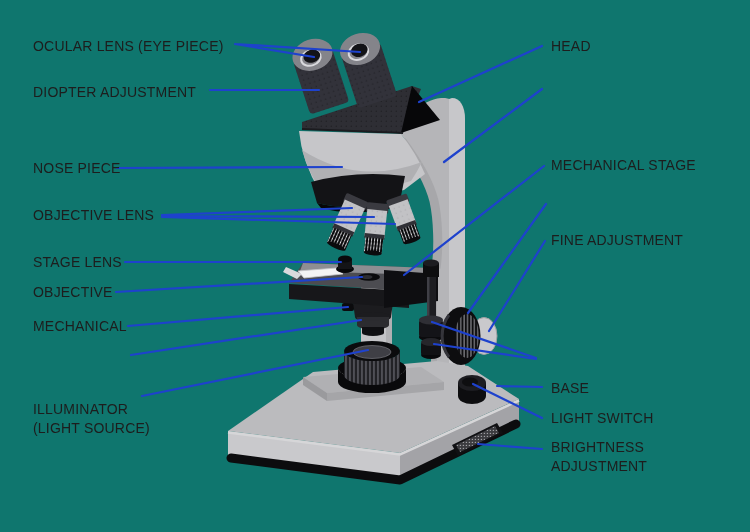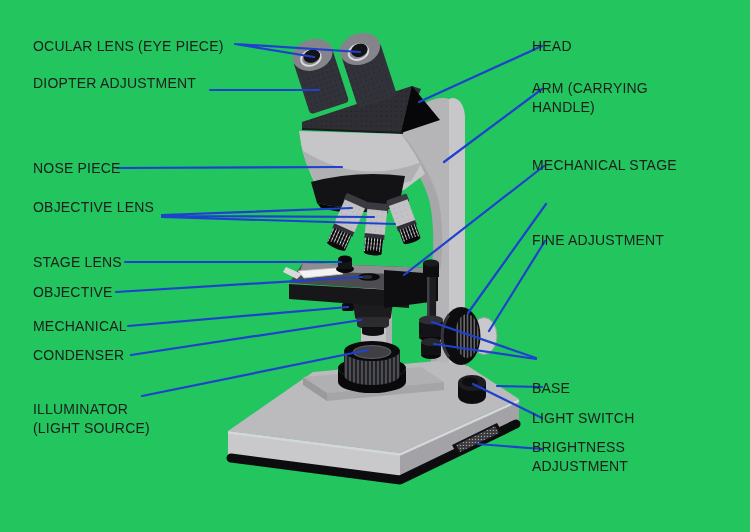--- a/index.html
+++ b/index.html
@@ -1,27 +1,27 @@
 <!DOCTYPE html>
 <html><head>
 <meta charset="utf-8">
 <style>
   html,body{margin:0;padding:0;background:#ffffff;}
   .canvas{
-    position:relative;width:750px;height:532px;background:#22c55e;overflow:hidden;
+    position:relative;width:750px;height:532px;background:#0f766e;overflow:hidden;
     font-family:"Liberation Sans",sans-serif;
   }
   .art{position:absolute;left:0;top:0;width:750px;height:532px;}
   .label{
     position:absolute;font-size:14px;line-height:19px;color:#1d1d1d;
     letter-spacing:0.2px;white-space:nowrap;
   }
   .label.wrap{white-space:normal;}
   .l-col{left:33px;}
-  .r-col{left:532px;}
+  .r-col{left:551px;}
 </style>
 </head>
 <body>
 
 <div class="canvas">
 
   <svg class="art" viewBox="0 0 750 532">
     <defs>
       <pattern id="knurlV" width="4" height="6" patternUnits="userSpaceOnUse">
         <rect width="4" height="6" fill="#222226"></rect>
@@ -212,30 +212,28 @@
       <path d="M546,204 L468,313"></path>
       <path d="M545,241 L489,331"></path>
       <path d="M536,358 L432,322 M536,359 L434,344"></path>
       <path d="M542,387 L497,386"></path>
       <path d="M542,418 L473,384"></path>
       <path d="M542,449 L478,444"></path>
     </g>
   </svg>
 
   <div class="label l-col" style="top:37px">OCULAR LENS (EYE PIECE)</div>
-  <div class="label l-col" style="top:74px">DIOPTER ADJUSTMENT</div>
+  <div class="label l-col" style="top:83px">DIOPTER ADJUSTMENT</div>
   <div class="label l-col" style="top:159px">NOSE PIECE</div>
-  <div class="label l-col" style="top:198px">OBJECTIVE LENS</div>
+  <div class="label l-col" style="top:206px">OBJECTIVE LENS</div>
   <div class="label l-col" style="top:253px">STAGE LENS</div>
   <div class="label l-col" style="top:283px">OBJECTIVE</div>
   <div class="label l-col" style="top:317px">MECHANICAL</div>
-  <div class="label l-col" style="top:346px">CONDENSER</div>
   <div class="label l-col wrap" style="top:400px;width:130px">ILLUMINATOR (LIGHT SOURCE)</div>
 
   <div class="label r-col" style="top:37px">HEAD</div>
-  <div class="label r-col wrap" style="top:79px;width:135px">ARM (CARRYING HANDLE)</div>
   <div class="label r-col" style="top:156px">MECHANICAL STAGE</div>
   <div class="label r-col" style="top:231px">FINE ADJUSTMENT</div>
   <div class="label r-col" style="top:379px">BASE</div>
   <div class="label r-col wrap" style="top:438px;width:120px">BRIGHTNESS ADJUSTMENT</div>
   <div class="label r-col" style="top:409px">LIGHT SWITCH</div>
 
 </div>
 
 </body></html>

